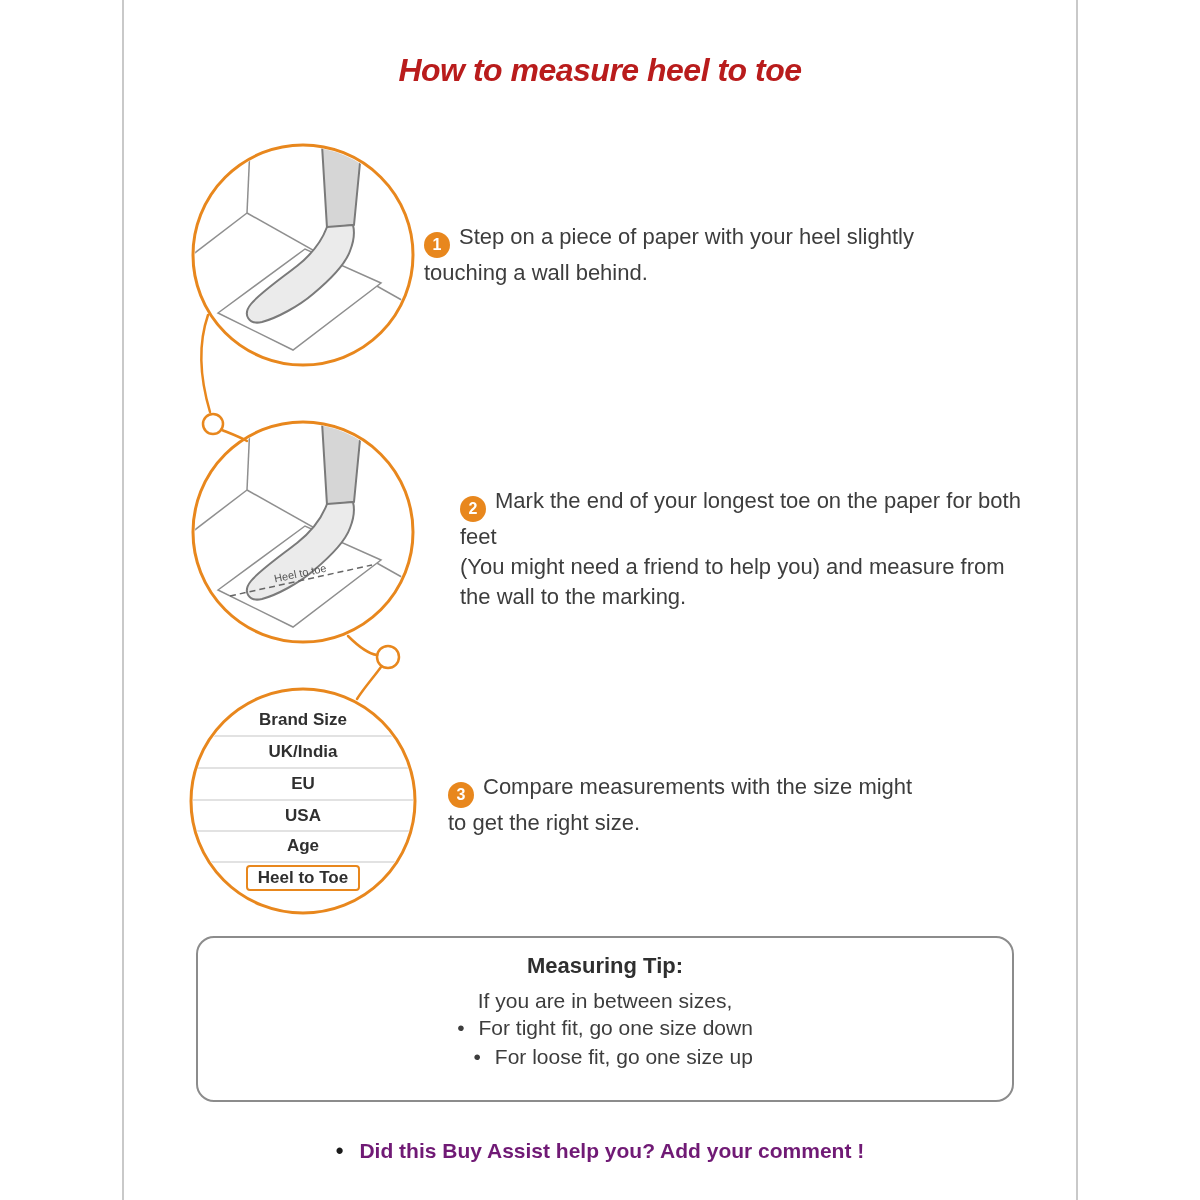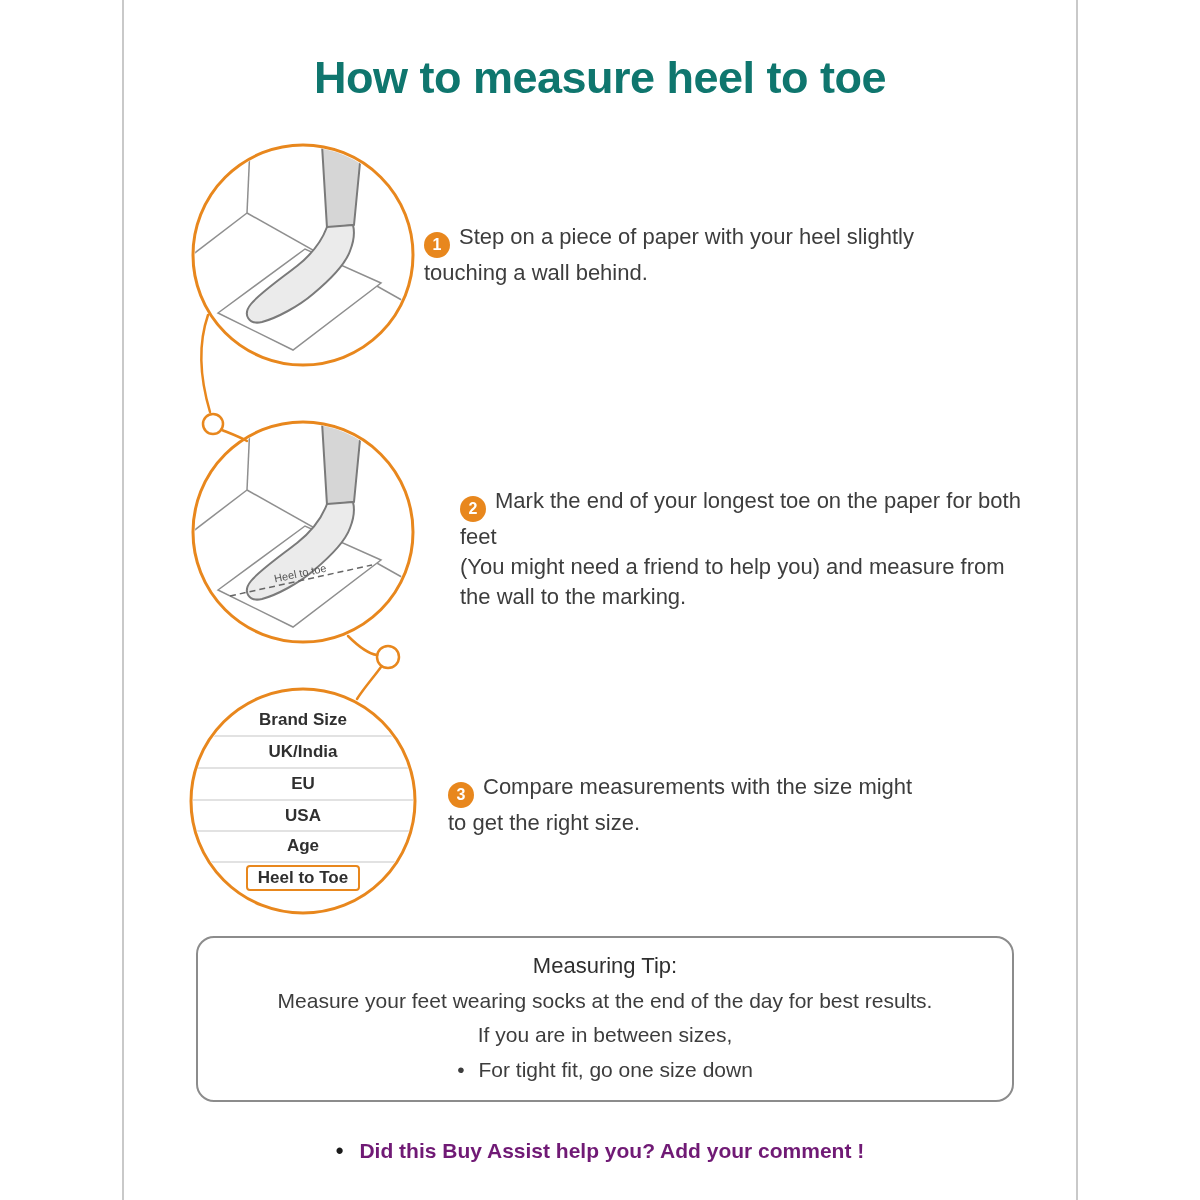--- a/index.html
+++ b/index.html
@@ -5,21 +5,21 @@
   html,body{margin:0;padding:0;background:#ffffff;}
   body{
     width:1200px;height:1200px;position:relative;overflow:hidden;
     font-family:"Liberation Sans", sans-serif;color:#3d3d3d;
   }
   .edge{position:absolute;top:0;bottom:0;width:2px;background:#c9c9c9;}
   .edge.left{left:122px;}
   .edge.right{left:1076px;}
   .title{
     position:absolute;left:0;right:0;top:52px;margin:0;
-    text-align:center;font-size:45px;font-weight:bold;color:#0f766e;letter-spacing:-0.5px;
+    text-align:center;font-size:32px;font-weight:bold;color:#b91c1c;letter-spacing:-0.5px;font-style:italic;
   }
   svg.illos{position:absolute;left:0;top:0;}
   .ring{fill:none;stroke:#E8871D;stroke-width:3;}
   .connector{fill:none;stroke:#E8871D;stroke-width:2.5;stroke-linecap:round;}
   .loop{fill:none;stroke:#E8871D;stroke-width:2.5;}
   .wall{stroke:#8f8f8f;stroke-width:1.5;fill:none;}
   .paper{fill:#ffffff;stroke:#8f8f8f;stroke-width:1.5;}
   .leg{fill:#d6d6d6;stroke:#7a7a7a;stroke-width:2;stroke-linejoin:round;}
   .foot{fill:#ebebeb;stroke:#7a7a7a;stroke-width:2;stroke-linejoin:round;}
   .dash{stroke:#666666;stroke-width:1.5;stroke-dasharray:6 4;fill:none;}
@@ -35,23 +35,23 @@
     display:inline-flex;width:26px;height:26px;border-radius:50%;
     background:#E8871D;color:#ffffff;font-size:16px;font-weight:bold;
     align-items:center;justify-content:center;margin-right:9px;vertical-align:-6px;
   }
   .step-text{white-space:pre-line;}
   .tipbox{
     position:absolute;left:196px;top:936px;width:818px;height:166px;
     border:2px solid #8c8c8c;border-radius:18px;background:#ffffff;box-sizing:border-box;
     padding-top:15px;
   }
-  .tip-title{text-align:center;font-size:22px;font-weight:normal;color:#2f2f2f;}
+  .tip-title{text-align:center;font-size:22px;font-weight:bold;color:#2f2f2f;}
   .tip-line{text-align:center;font-size:21px;margin-top:10px;color:#3d3d3d;}
-  .tip-bullets{list-style:none;margin:8px auto 0;padding:0;width:fit-content;text-align:right;}
+  .tip-bullets{list-style:none;margin:0 auto 0;padding:0;width:fit-content;text-align:right;}
   .tip-bullets li{font-size:21px;line-height:29px;color:#3d3d3d;}
   .tip-bullets li::before{content:"•";margin-right:14px;}
   .footer{
     position:absolute;left:0;right:0;top:1138px;
     display:flex;justify-content:center;align-items:center;gap:16px;
   }
   .footer-bullet{font-size:22px;font-weight:bold;color:#1a1a1a;}
   .footer-text{font-size:21px;font-weight:bold;color:#701a75;}
 </style>
 </head>
@@ -148,23 +148,23 @@
 the wall to the marking.</span>
 </div>
 
 <div class="step step3">
   <span class="badge">3</span><span class="step-text">Compare measurements with the size might
 to get the right size.</span>
 </div>
 
 <div class="tipbox">
   <div class="tip-title">Measuring Tip:</div>
-  <div class="tip-line">Measure your feet wearing socks at the end of the day for best results.</div>
   <div class="tip-line">If you are in between sizes,</div>
   <ul class="tip-bullets">
     <li>For tight fit, go one size down</li>
+    <li>For loose fit, go one size up</li>
   </ul>
 </div>
 
 <div class="footer">
   <span class="footer-bullet">•</span>
   <span class="footer-text">Did this Buy Assist help you? Add your comment !</span>
 </div>
 
 </body></html>

